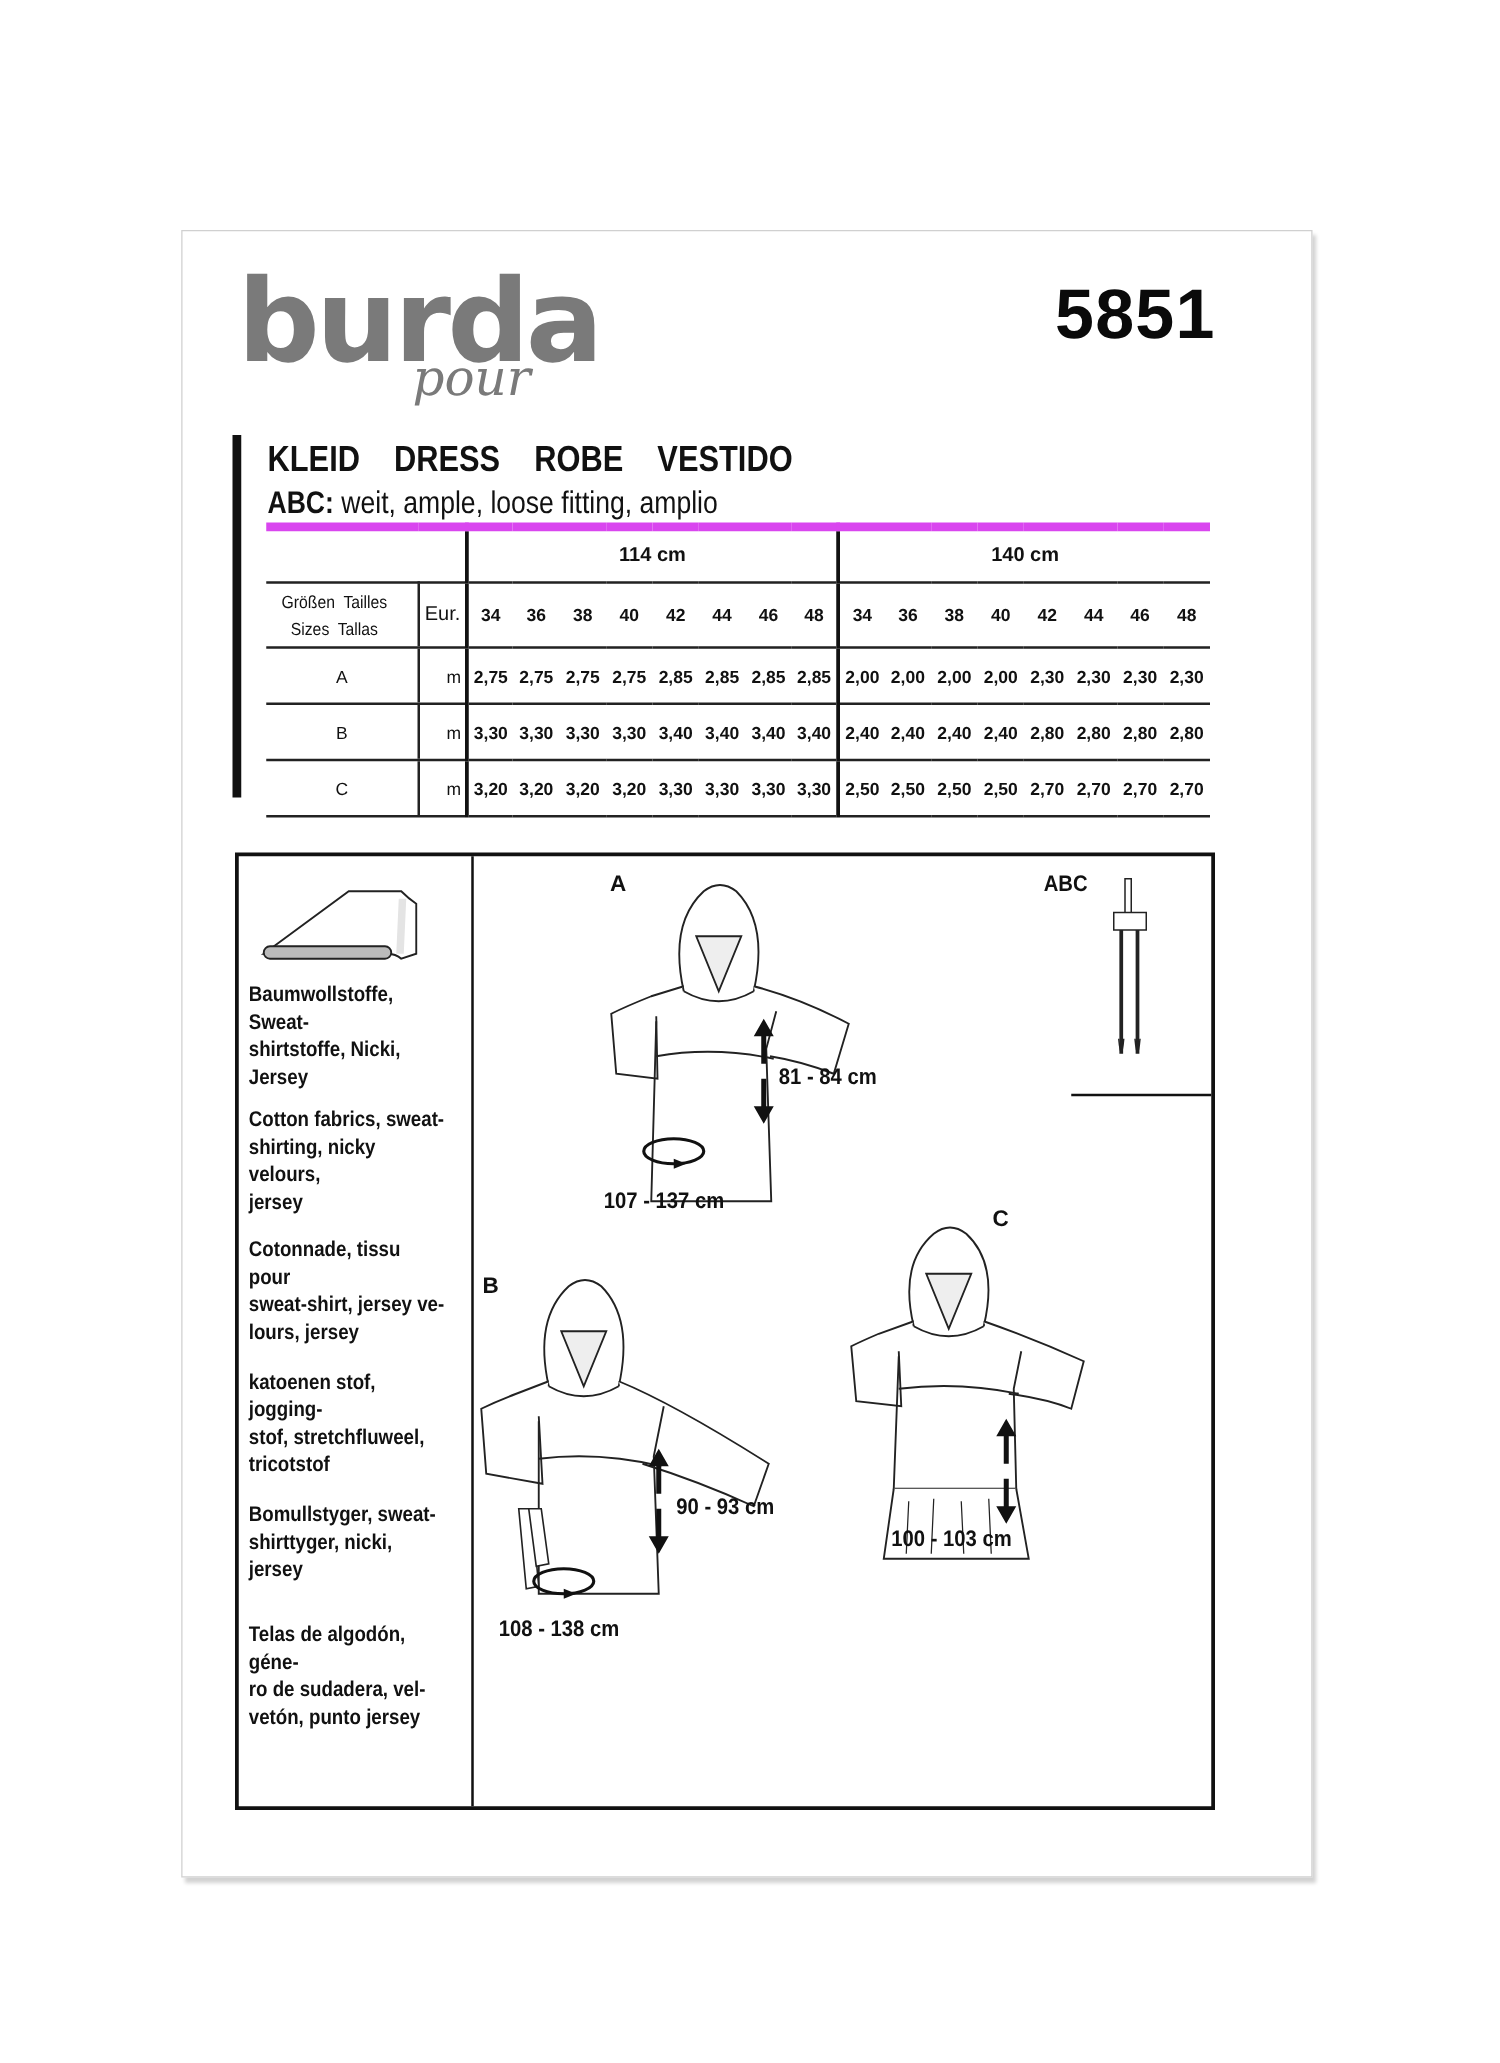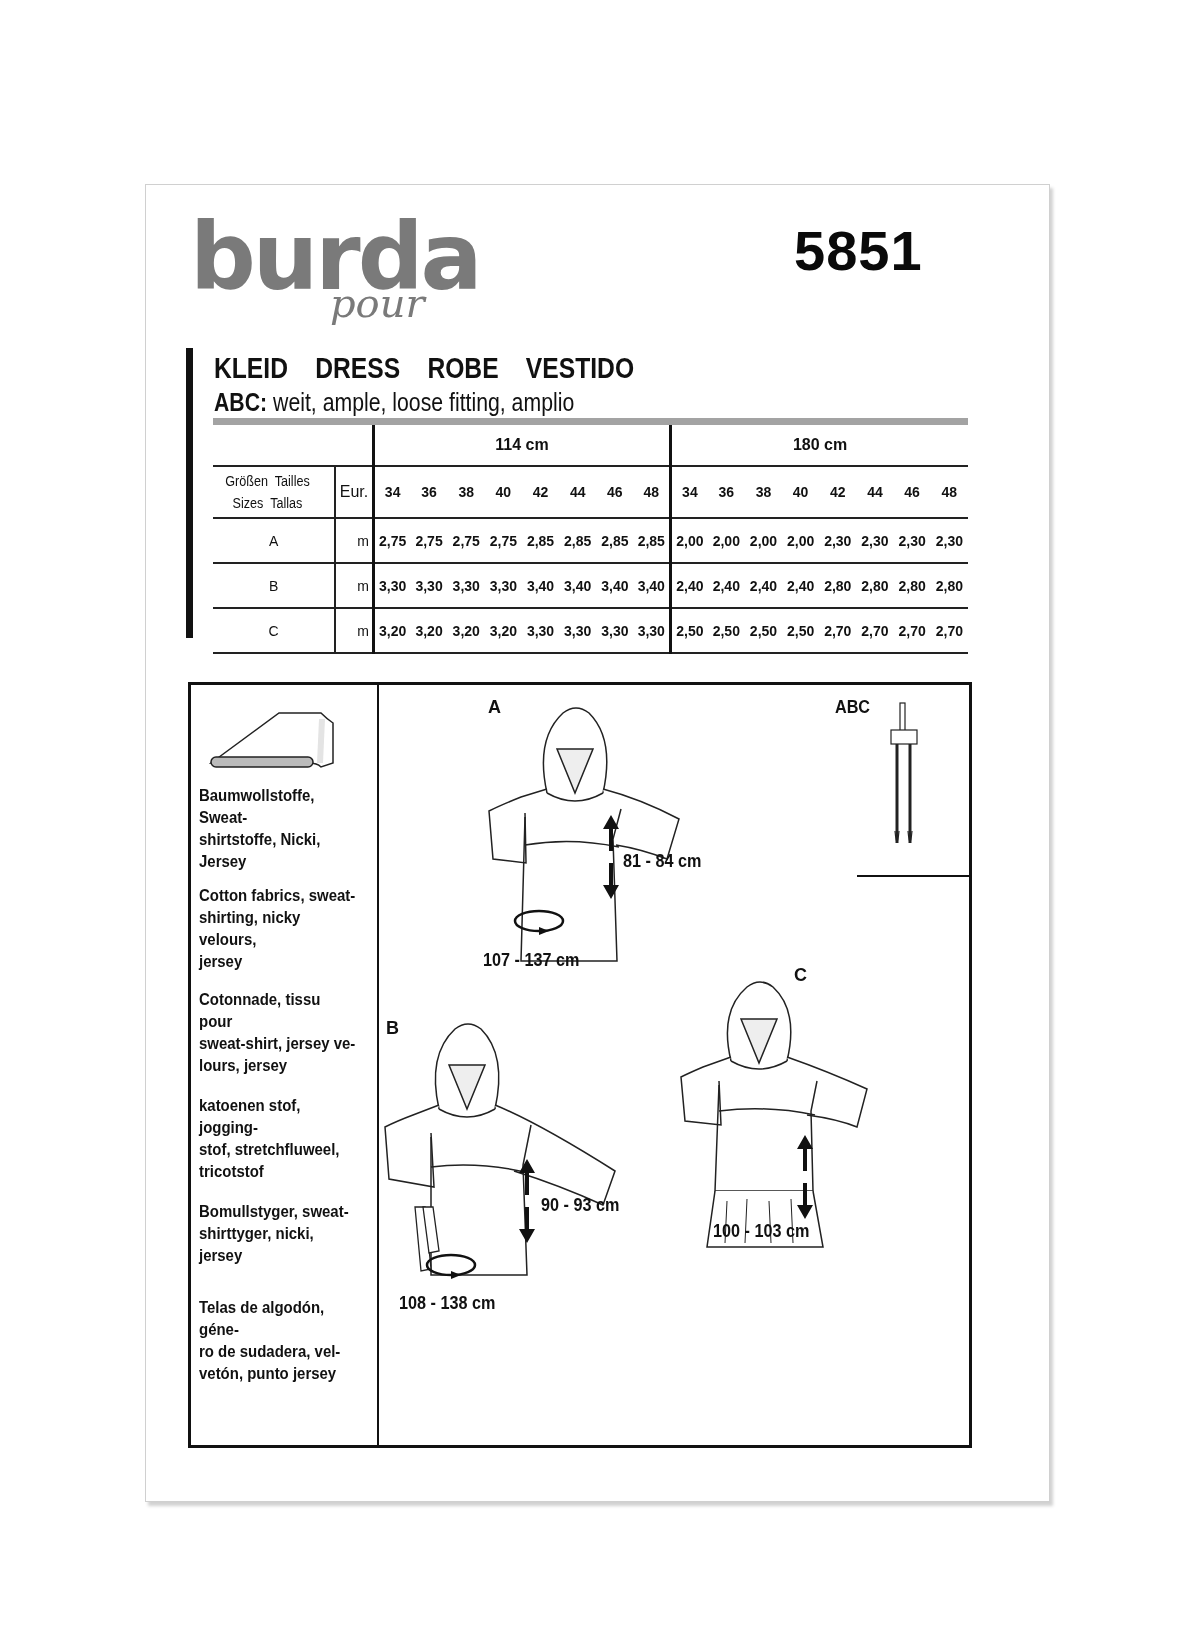--- a/index.html
+++ b/index.html
@@ -6,32 +6,32 @@
   body { width:1200px; height:1650px; position:relative; overflow:hidden;
          font-family:"Liberation Sans", sans-serif; color:#111; }
   .sheet { position:absolute; left:145px; top:184px; width:903px; height:1316px;
            background:#fff; border:1px solid #d0d0d0;
            box-shadow: 3px 4px 3px rgba(0,0,0,0.18); }
   .logo { position:absolute; left:190px; top:210px; width:260px; height:120px; }
   .logo-burda { position:absolute; left:0; top:-6px; font-size:92px; font-weight:bold;
                 color:#7a7a7a; letter-spacing:-3px; font-family:"DejaVu Sans", sans-serif;text-align:center; }
   .logo-easy { position:absolute; left:140px; top:70px; font-size:40px; font-style:italic;
                color:#7a7a7a; font-family:"DejaVu Serif", serif; }
-  .pattern-no { position:absolute; left:794px; top:218px; font-size:56px; font-weight:bold;
+  .pattern-no { position:absolute; left:844px; top:218px; font-size:56px; font-weight:bold;
                 color:#0a0a0a; letter-spacing:1px; }
   .left-bar { position:absolute; left:186px; top:348px; width:7px; height:290px; background:#111; }
   .title { position:absolute; left:214px; top:352px; font-size:29px; font-weight:bold;
            letter-spacing:0px; transform:scaleX(0.85); transform-origin:left; white-space:nowrap; }
   .title span { margin-right:24px; }
   .subtitle { position:absolute; left:214px; top:388px; font-size:25px; transform:scaleX(0.85);
               transform-origin:left; white-space:nowrap; }
   .subtitle b { font-weight:bold; }
 
   table.yardage { position:absolute; left:213px; top:418px; width:755px; border-collapse:collapse;
-                  border-top:7px solid #a3a3a3; font-size:14px; }
+                  border-top:7px solid #d946ef; font-size:14px; }
   table.yardage td { border-bottom:2px solid #222; padding:0; text-align:center; font-weight:bold; }
   table.yardage td.sep { border-left:2px solid #222;margin-left:24px; }
   table.yardage td.sepw { border-left:3px solid #111; }
   table.yardage tr.hdr td { height:40px; font-size:16px; }
   table.yardage tr.sizes td { height:50px; font-size:14px; }
   table.yardage tr.row td { height:43px; font-size:14px; }
   td.lbl { text-align:right; font-weight:normal !important; font-size:15px; line-height:22px; }
   td.unit { text-align:right !important; font-weight:normal !important; font-size:16px; padding-right:3px !important; }
 
   .lower-box { position:absolute; left:188px; top:682px; width:778px; height:760px;
@@ -74,21 +74,21 @@
   <colgroup>
     <col style="width:115px">
       <col style="width:36px">
     <col span="8" style="width:35px">
       <col span="8" style="width:35px">
   </colgroup>
   <tbody>
       <tr class="hdr">
     <td colspan="2"></td>
     <td colspan="8" class="sepw">114 cm</td>
-    <td colspan="8" class="sepw">180 cm</td>
+    <td colspan="8" class="sepw">140 cm</td>
   </tr>
   <tr class="sizes">
     <td class="lbl">
       <div style="white-space:pre;transform:scaleX(0.9);transform-origin:left">Größen  Tailles</div>
       <div style="white-space:pre;transform:scaleX(0.9);transform-origin:left">Sizes  Tallas</div>
     </td>
     <td class="sep lbl" style="text-align:center !important;font-size:16px">Eur.</td>
     <td class="sepw">34</td>
     <td>36</td>
     <td>38</td>

